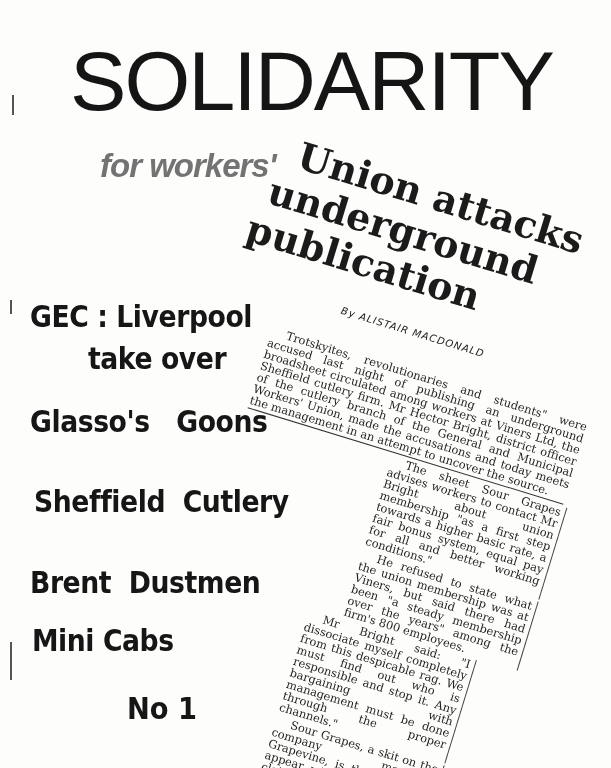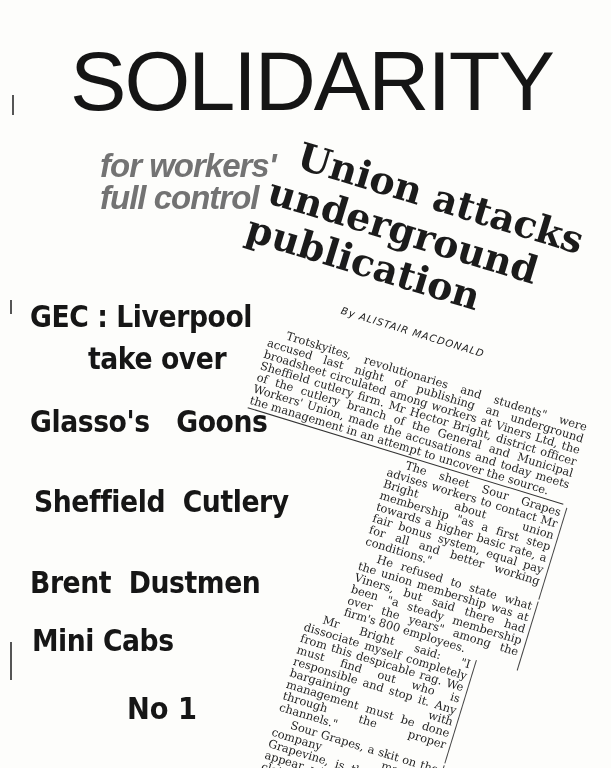--- a/index.html
+++ b/index.html
@@ -62,21 +62,20 @@
   </style>
 </head>
 <body>
 
 <div class="cover">
 
   <div class="title">SOLIDARITY</div>
 
   <div class="subtitle">
     <div>for workers'</div>
-    <div>full control</div>
   </div>
 
   <div class="headlines">
     <div class="headline" style="left:30px; top:298px;">GEC : Liverpool</div>
     <div class="headline" style="left:88px; top:340px;">take over</div>
     <div class="headline" style="left:30px; top:403px;">Glasso's   Goons</div>
     <div class="headline" style="left:34px; top:483px;">Sheffield  Cutlery</div>
     <div class="headline" style="left:30px; top:564px;">Brent  Dustmen</div>
     <div class="headline" style="left:32px; top:622px;">Mini Cabs</div>
   </div>

